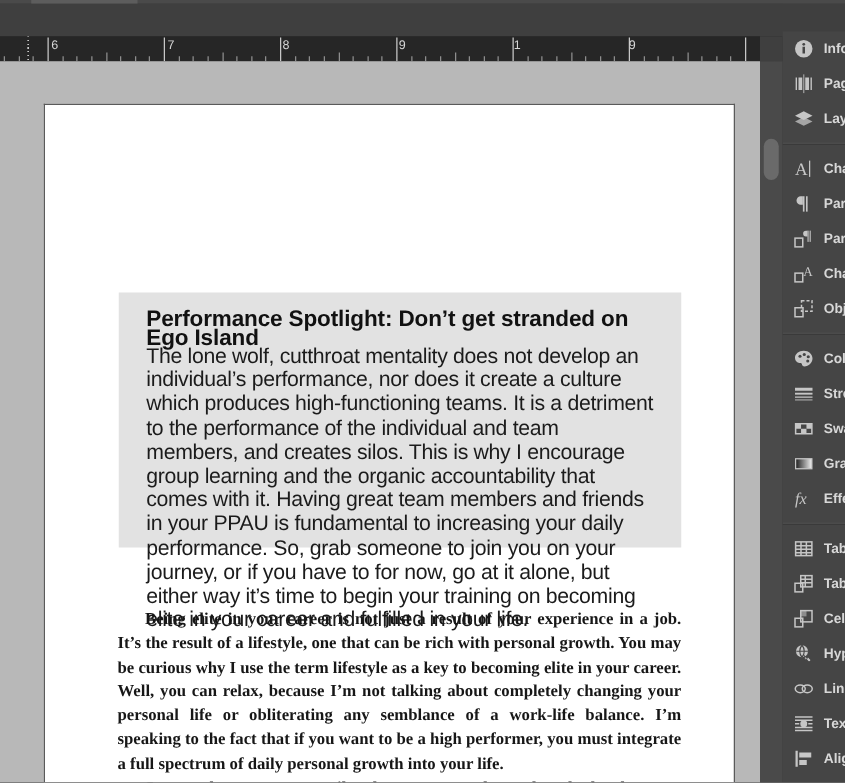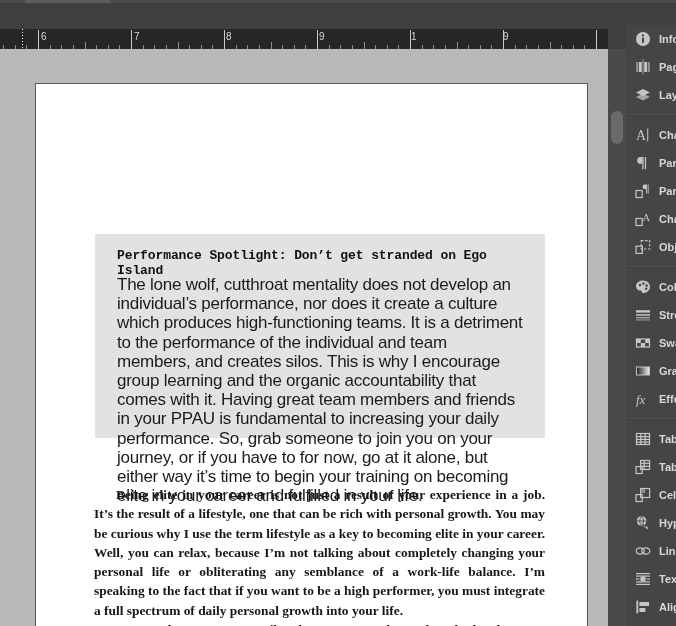--- a/index.html
+++ b/index.html
@@ -132,23 +132,23 @@
     position: absolute;
     left: 59px; top: 150px;          
     width: 450px; height: 204px;
     background: #e2e2e2;
     box-sizing: border-box;
   }
   #spotlight-title {
     position: absolute;
     left: 22px; top: 14px;
     width: 410px;
-    font-family: Liberation Mono, monospace;
+    font-family: Liberation Sans, sans-serif;
     font-weight: bold;
-    font-size: 13px;
+    font-size: 18px;
     color: #111111;
     line-height: 15px;
     letter-spacing: -0.1px;
   }
   #spotlight-body {
     position: absolute;
     left: 22px; top: 41px;
     width: 406px;
     font-family: "Liberation Sans", sans-serif;
     font-size: 17px;

